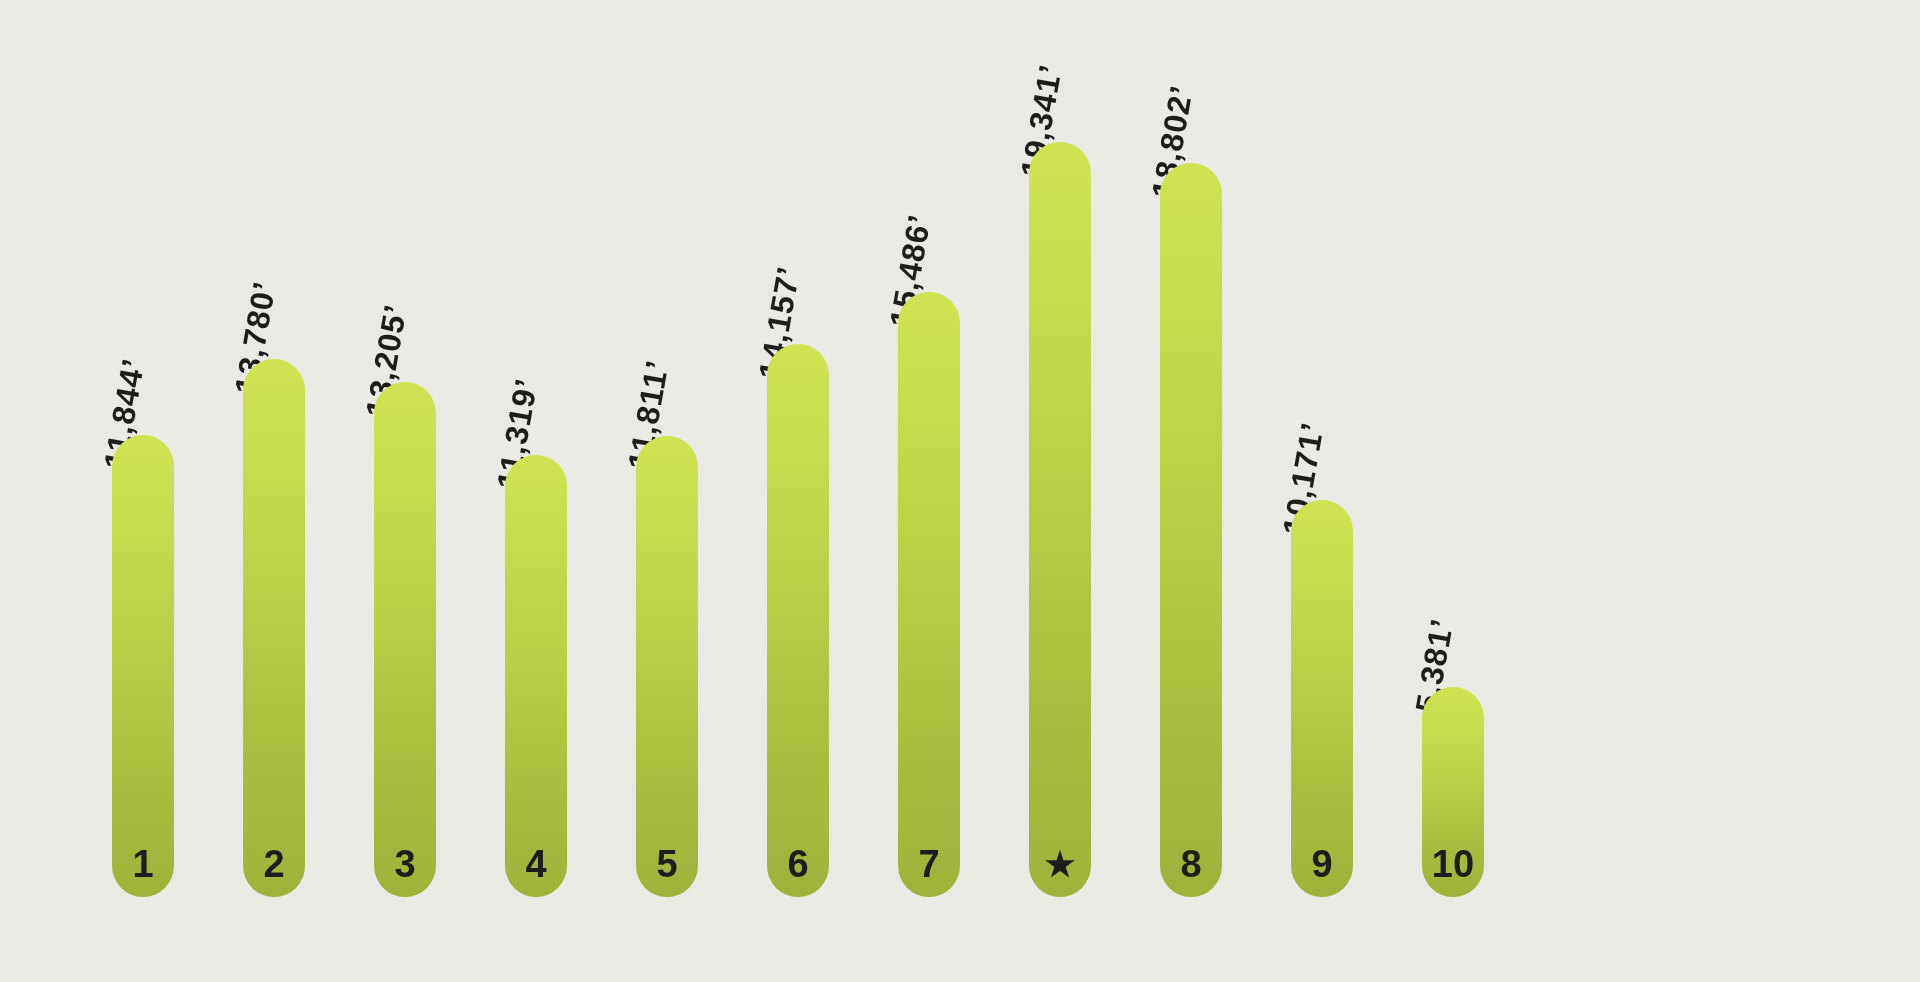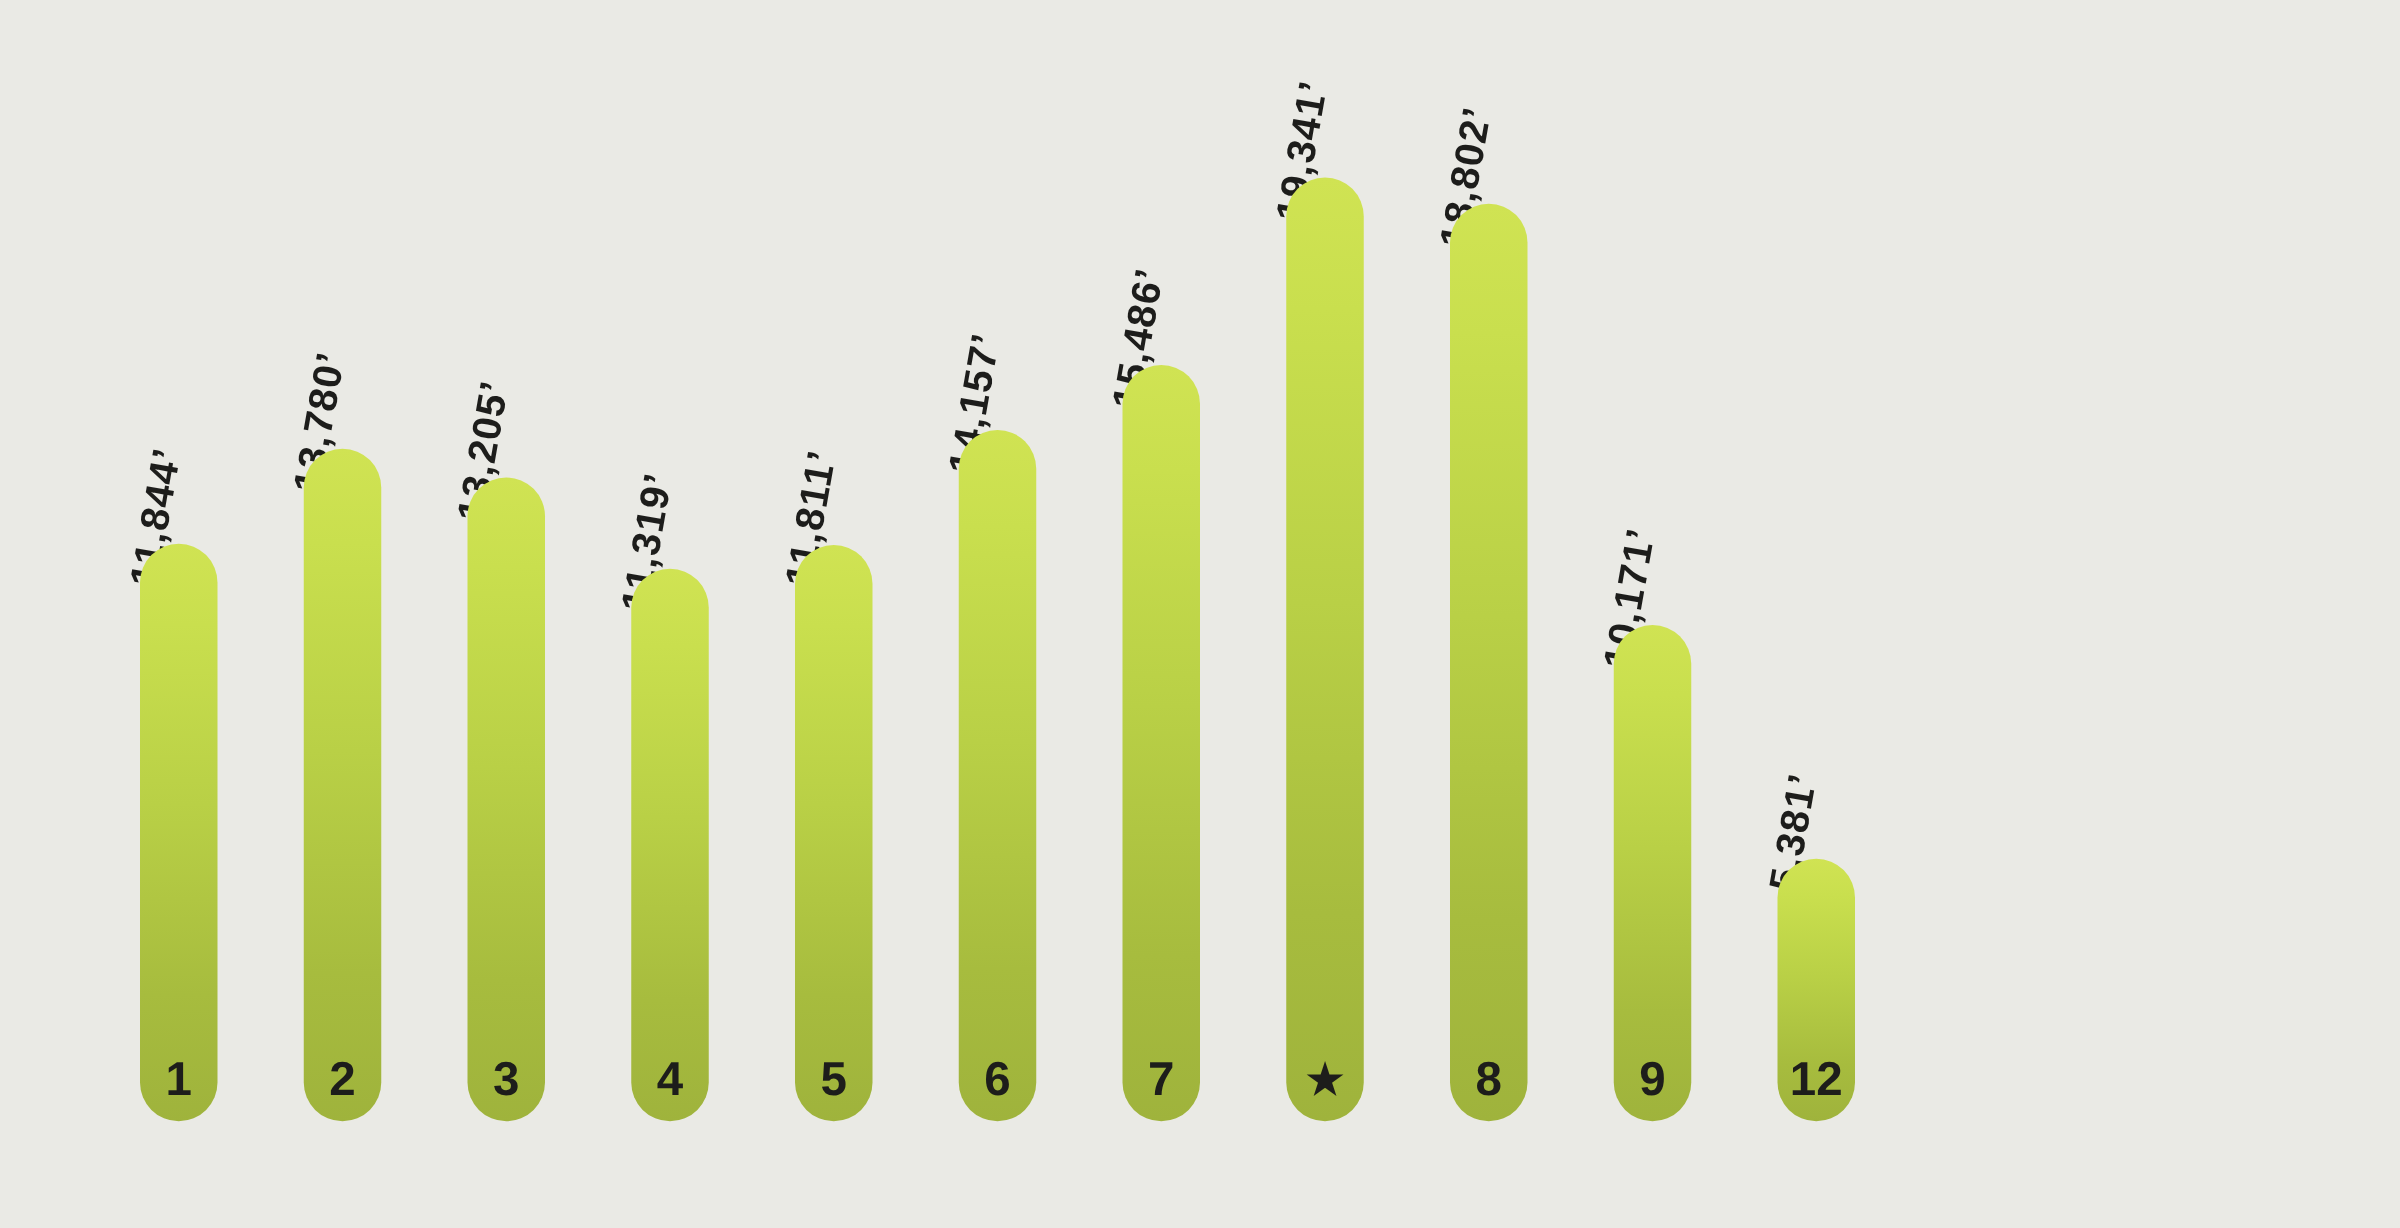--- a/index.html
+++ b/index.html
@@ -162,17 +162,17 @@
         <div class="value-label">10,171’</div>
         <div class="bar" style="height: 397px;">
           <div class="hrs-label">4-7 HRS</div>
           <div class="rank">9</div>
         </div>
       </div>
       <div class="bar-group" style="left: 1422px; bottom: 85px;">
         <div class="value-label">5,381’</div>
         <div class="bar" style="height: 210px;">
           <div class="hrs-label">3-4 HRS</div>
-          <div class="rank">12</div>
+          <div class="rank">10</div>
         </div>
       </div>
     </div>
 </div>
 
 </body></html>

